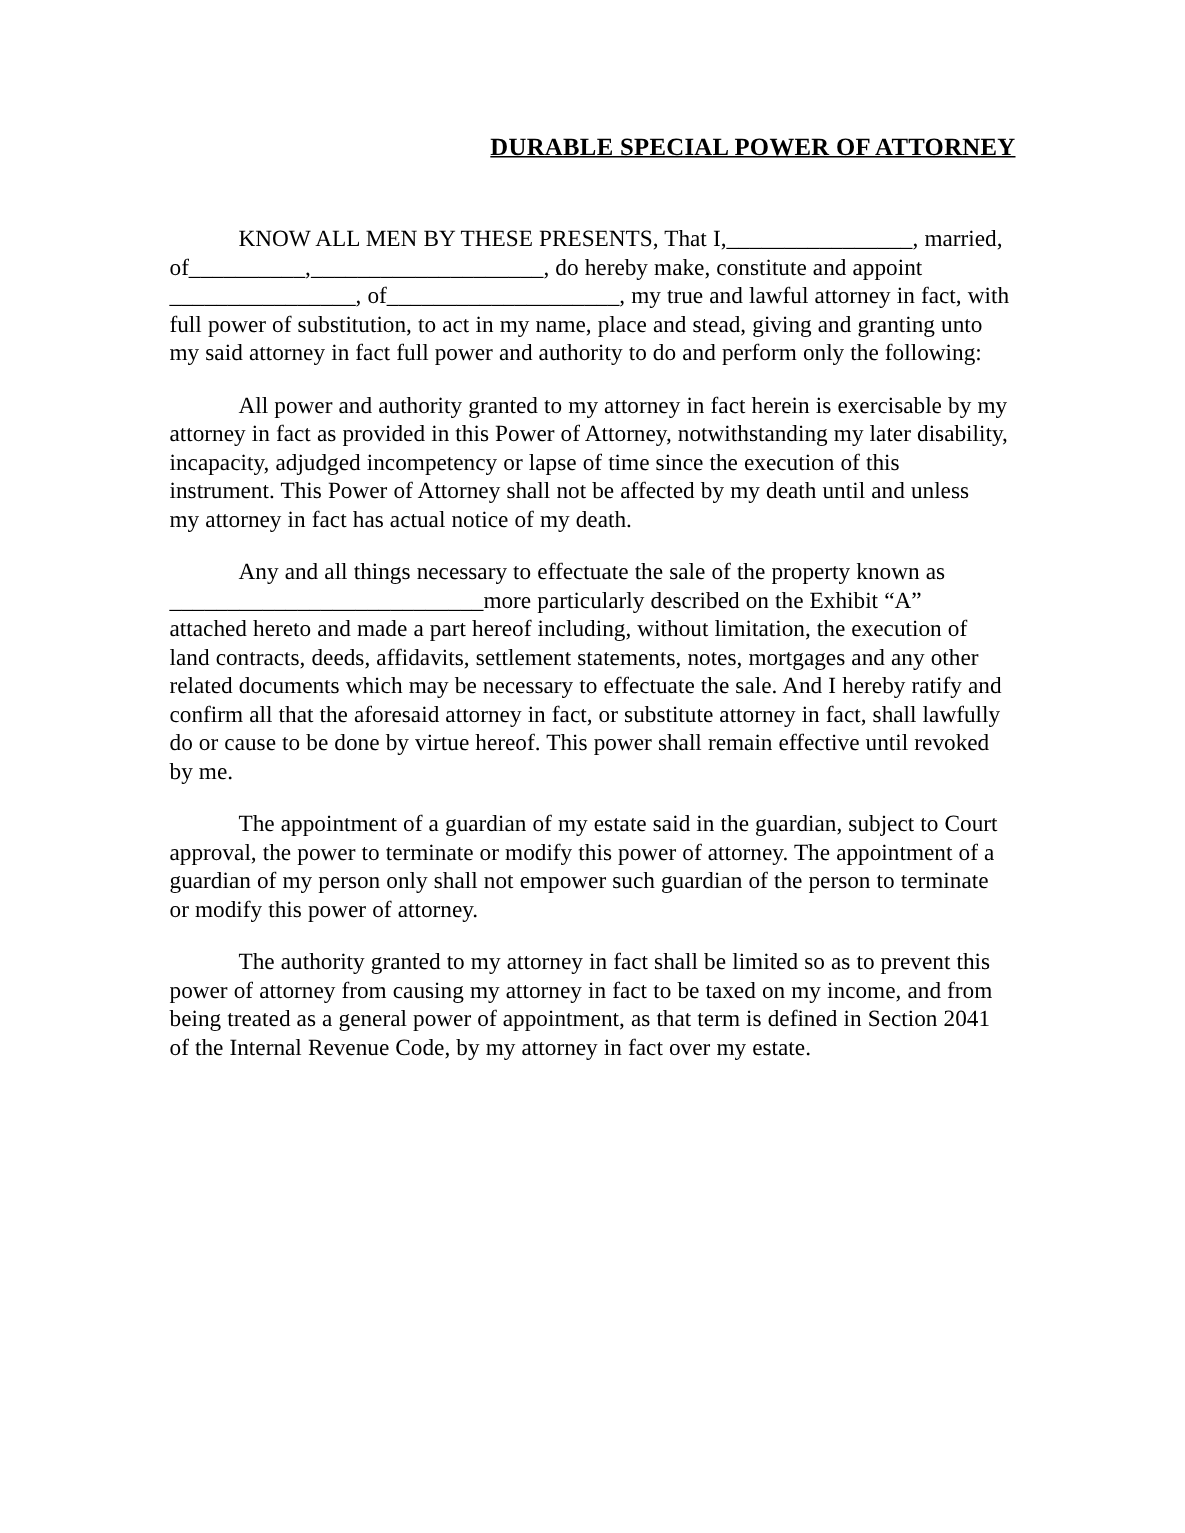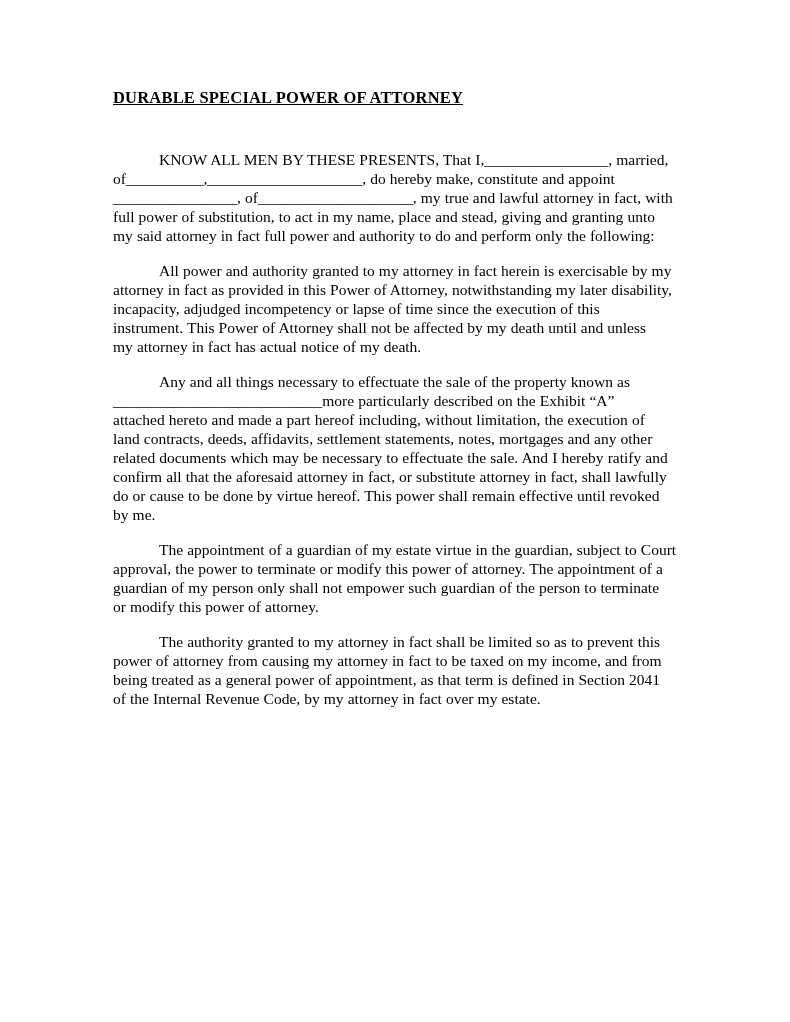--- a/index.html
+++ b/index.html
@@ -15,21 +15,21 @@
     background: #ffffff;
     color: #000000;
     padding: 88px 100px 40px 113px;
     font-family: "Liberation Serif", "DejaVu Serif", serif;
     font-size: 15.5px;
     line-height: 19px;
     overflow: hidden;
   }
   .doc-title {
     margin: 0 13px 42px 0;
-    text-align: left;
+    text-align: right;
     font-size: 16.5px;
     line-height: 20px;
     font-weight: bold;
     text-decoration: underline;
     letter-spacing: 0.2px;
     white-space: nowrap;
   }
   .doc-paragraph {
     margin: 0 0 16px 0;
     white-space: pre-line;      
@@ -57,21 +57,21 @@
 
   <p class="doc-paragraph">Any and all things necessary to effectuate the sale of the property known as
 ___________________________more particularly described on the Exhibit “A”
 attached hereto and made a part hereof including, without limitation, the execution of
 land contracts, deeds, affidavits, settlement statements, notes, mortgages and any other
 related documents which may be necessary to effectuate the sale. And I hereby ratify and
 confirm all that the aforesaid attorney in fact, or substitute attorney in fact, shall lawfully
 do or cause to be done by virtue hereof. This power shall remain effective until revoked
 by me.</p>
 
-  <p class="doc-paragraph">The appointment of a guardian of my estate virtue in the guardian, subject to Court
+  <p class="doc-paragraph">The appointment of a guardian of my estate said in the guardian, subject to Court
 approval, the power to terminate or modify this power of attorney. The appointment of a
 guardian of my person only shall not empower such guardian of the person to terminate
 or modify this power of attorney.</p>
 
   <p class="doc-paragraph">The authority granted to my attorney in fact shall be limited so as to prevent this
 power of attorney from causing my attorney in fact to be taxed on my income, and from
 being treated as a general power of appointment, as that term is defined in Section 2041
 of the Internal Revenue Code, by my attorney in fact over my estate.</p>
 </div>
 

